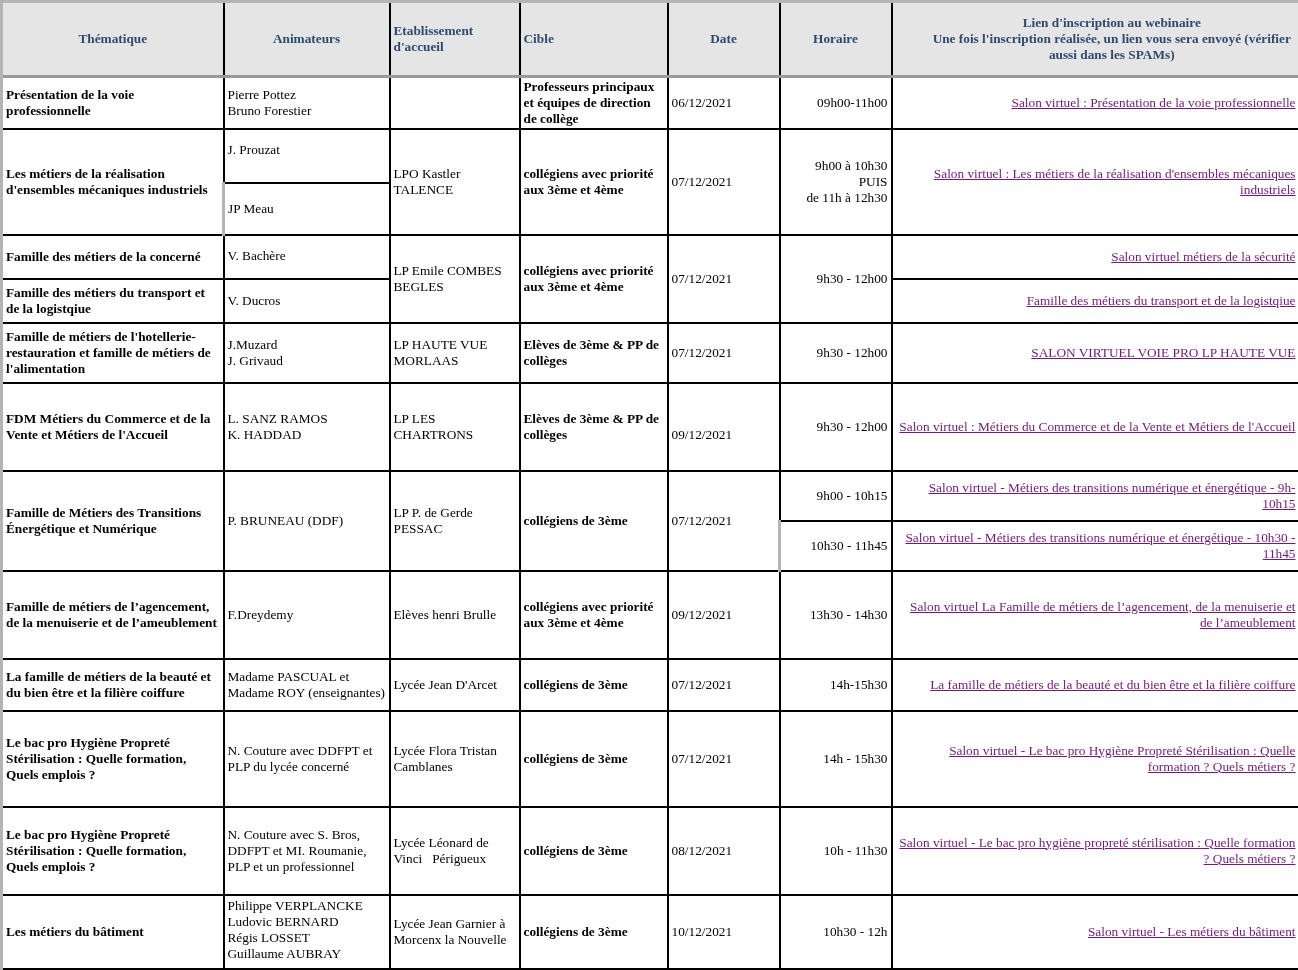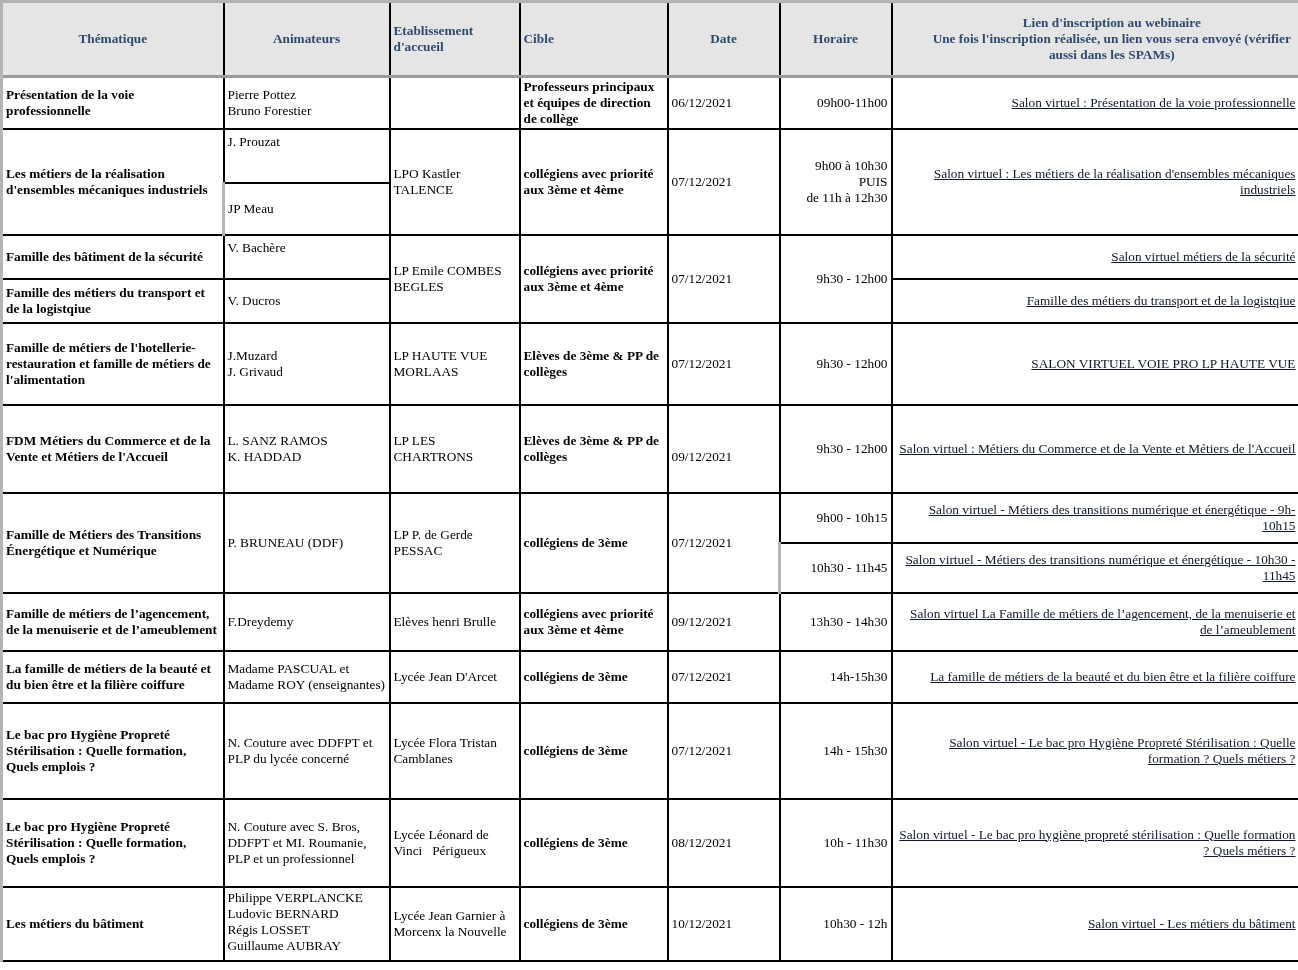--- a/index.html
+++ b/index.html
@@ -9,22 +9,22 @@
   td, th { border:2px solid #000; padding:0 3px; vertical-align:middle; line-height:16px; overflow:hidden; }
   th { background:#e5e5e5; color:#2e4a6e; font-weight:bold; border-color:#000; height:72px; }
   thead tr th { border-top:3px solid #b4b4b4; }
   thead tr th:first-child { border-left:3px solid #b4b4b4; }
   thead tr th:last-child { border-right:3px solid #b4b4b4;padding-left:36px; }
   thead tr { border-bottom:3px solid #9a9a9a; }
   th.left { text-align:left; }
   td:first-child { border-left:3px solid #b4b4b4; }
   td.bold { font-weight:bold; }
   td.center { text-align:right; }
-  td.top { vertical-align:top; padding-top:4px; }
-  a { color:#0f172a; }
+  td.top { vertical-align:top; padding-top:12px; }
+  a { color:#701a75; }
   .ln { display:block; }
   .pre { white-space:pre-line;border-radius:14px; }
 </style>
 </head>
 <body>
 
 <table>
   <colgroup>
     <col style="width:222px">
       <col style="width:166px">
@@ -70,35 +70,35 @@
       <td class="center pre" rowspan="2">9h00 à 10h30
 PUIS
 de 11h à 12h30</td>
       <td class="center" rowspan="2"><a href="#">Salon virtuel : Les métiers de la réalisation d'ensembles mécaniques industriels</a></td>
     </tr>
     <tr style="height:52px">
       <td>JP Meau</td>
     </tr>
 
     <tr style="height:44px">
-      <td class="bold">Famille des bâtiment de la sécurité</td>
+      <td class="bold">Famille des métiers de la concerné</td>
       <td class="top">V. Bachère</td>
       <td rowspan="2">LP Emile COMBES BEGLES</td>
       <td class="bold" rowspan="2">collégiens avec priorité aux 3ème et 4ème</td>
       <td rowspan="2">07/12/2021</td>
       <td class="center" rowspan="2">9h30 - 12h00</td>
       <td class="center"><a href="#">Salon virtuel métiers de la sécurité</a></td>
     </tr>
     <tr style="height:44px">
       <td class="bold">Famille des métiers du transport et de la logistqiue</td>
       <td>V. Ducros</td>
       <td class="center"><a href="#">Famille des métiers du transport et de la logistqiue</a></td>
     </tr>
 
-    <tr style="height:82px">
+    <tr style="height:60px">
       <td class="bold">Famille de métiers de l'hotellerie-restauration et famille de métiers de l'alimentation</td>
       <td class="pre">J.Muzard
 J. Grivaud</td>
       <td>LP HAUTE VUE MORLAAS</td>
       <td class="bold">Elèves de 3ème &amp; PP de collèges</td>
       <td>07/12/2021</td>
       <td class="center">9h30 - 12h00</td>
       <td class="center"><a href="#">SALON VIRTUEL VOIE PRO LP HAUTE VUE</a></td>
     </tr>
 
@@ -120,21 +120,21 @@
       <td class="bold" rowspan="2">collégiens de 3ème</td>
       <td rowspan="2">07/12/2021</td>
       <td class="center">9h00 - 10h15</td>
       <td class="center"><a href="#">Salon virtuel - Métiers des transitions numérique et énergétique - 9h-10h15</a></td>
     </tr>
     <tr style="height:50px">
       <td class="center">10h30 - 11h45</td>
       <td class="center"><a href="#">Salon virtuel - Métiers des transitions numérique et énergétique - 10h30 - 11h45</a></td>
     </tr>
 
-    <tr style="height:58px">
+    <tr style="height:88px">
       <td class="bold">Famille de métiers de l’agencement, de la menuiserie et de l’ameublement</td>
       <td>F.Dreydemy</td>
       <td>Elèves henri Brulle</td>
       <td class="bold">collégiens avec priorité aux 3ème et 4ème</td>
       <td>09/12/2021</td>
       <td class="center">13h30 - 14h30</td>
       <td class="center"><a href="#">Salon virtuel La Famille de métiers de l’agencement, de la menuiserie et de l’ameublement</a></td>
     </tr>
 
     <tr style="height:52px">

